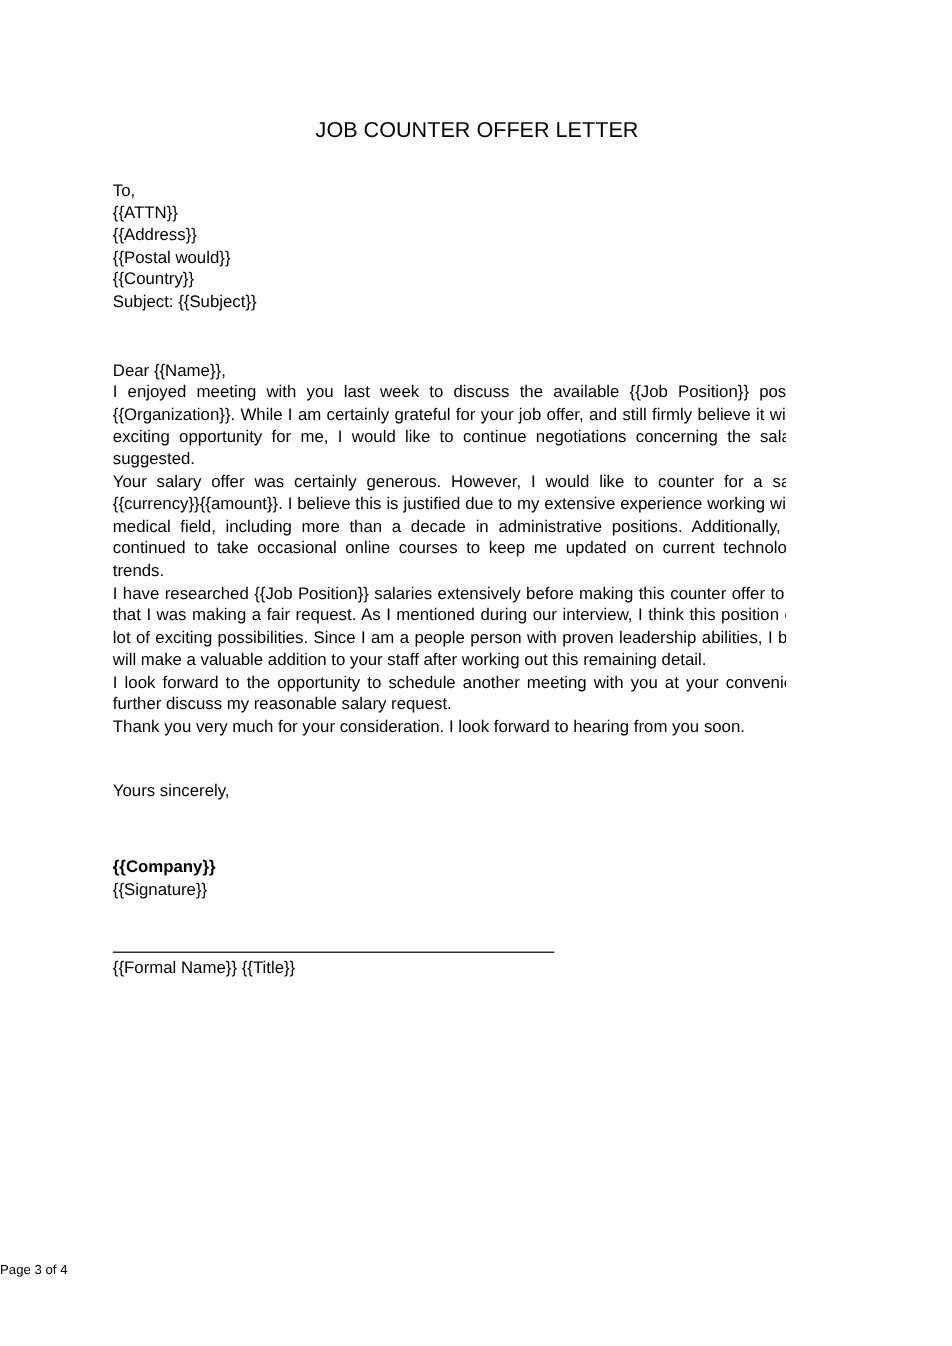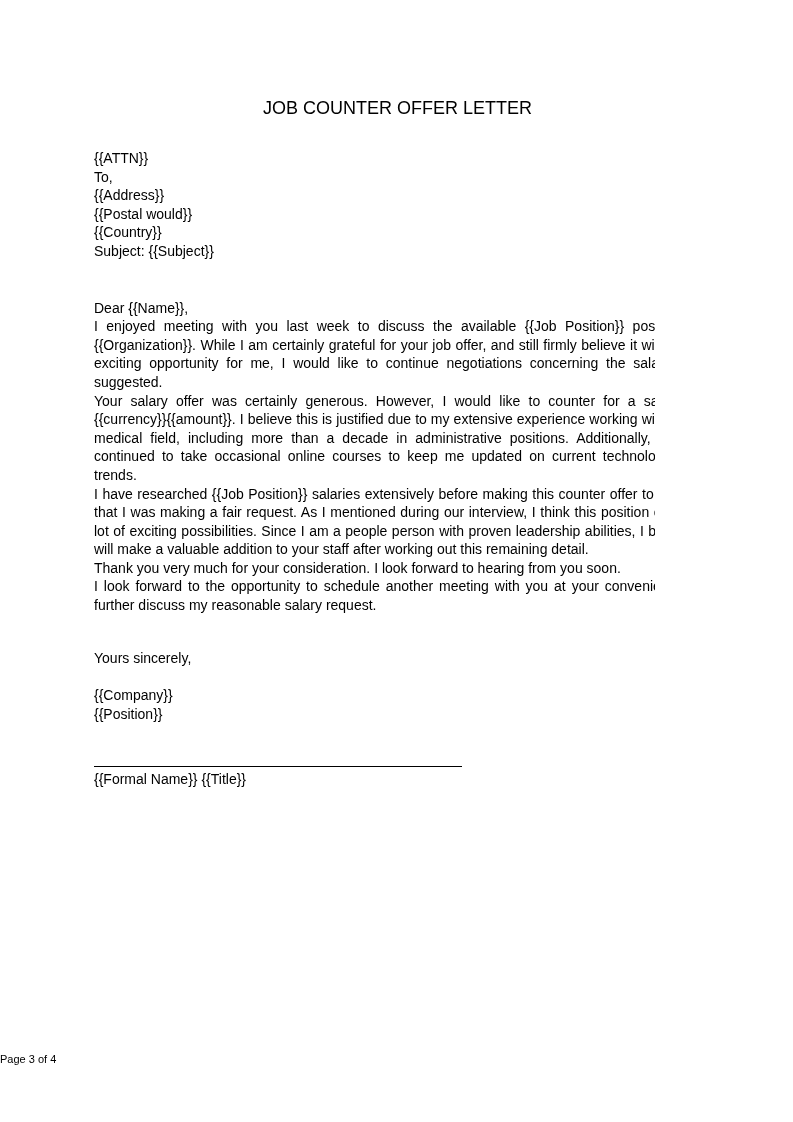--- a/index.html
+++ b/index.html
@@ -50,21 +50,21 @@
   .recipient    { margin-top: 29px; }
   .subject-line { }
   .greeting     { margin-top: 38px; }
   p.para { margin: 0; text-align: justify; }
   .p-1 { margin-top: 12px; }
   .p-2 { margin-top: 17px; }
   .p-3 { margin-top: 15px; }
   .p-4 { margin-top: 12px; }
   .p-5 { margin-top: 21px; }
   .valediction { margin-top: 34px; }
-  .company     { margin-top: 19px; font-weight: 400; }
+  .company     { margin-top: 46px; font-weight: 700; }
   .signature   { margin-top: 0; }
   .sig-rule {
     margin-top: 43px;
     width: 368px;
     height: 0;
     border-top: 1px solid #000000;
   }
   .formal { margin-top: 3px; }
 
   .footer {
@@ -100,40 +100,40 @@
       <div>AllBusiness</div>
       <div>Templates</div>
     </div>
   </div>
 
   <div class="content">
     <h1>JOB COUNTER OFFER LETTER</h1>
 
 
     <div class="recipient">
+      <div>To,</div>
       <div>{{ATTN}}</div>
-      <div>To,</div>
       <div>{{Address}}</div>
       <div>{{Postal would}}</div>
       <div>{{Country}}</div>
     </div>
 
     <div class="subject-line">Subject: {{Subject}}</div>
 
     <div class="greeting">Dear {{Name}},</div>
 
     <p class="para p-1">I enjoyed meeting with you last week to discuss the available {{Job Position}} position at {{Organization}}. While I am certainly grateful for your job offer, and still firmly believe it will be an exciting opportunity for me, I would like to continue negotiations concerning the salary you suggested.</p>
     <p class="para p-2">Your salary offer was certainly generous. However, I would like to counter for a salary of {{currency}}{{amount}}. I believe this is justified due to my extensive experience working within the medical field, including more than a decade in administrative positions. Additionally, I have continued to take occasional online courses to keep me updated on current technology and trends.</p>
     <p class="para p-3">I have researched {{Job Position}} salaries extensively before making this counter offer to ensure that I was making a fair request. As I mentioned during our interview, I think this position offers a lot of exciting possibilities. Since I am a people person with proven leadership abilities, I believe I will make a valuable addition to your staff after working out this remaining detail.</p>
+    <p class="para p-4">I look forward to the opportunity to schedule another meeting with you at your convenience to further discuss my reasonable salary request.</p>
     <p class="para p-5">Thank you very much for your consideration. I look forward to hearing from you soon.</p>
-    <p class="para p-4">I look forward to the opportunity to schedule another meeting with you at your convenience to further discuss my reasonable salary request.</p>
 
     <div class="valediction">Yours sincerely,</div>
     <div class="company">{{Company}}</div>
-    <div class="signature">{{Position}}</div>
+    <div class="signature">{{Signature}}</div>
 
     <div class="sig-rule"></div>
     <div class="formal">{{Formal Name}} {{Title}}</div>
   </div>
 
   <div class="footer">
     <span>Page 3 of 4</span>
   </div>
 
 </div>

